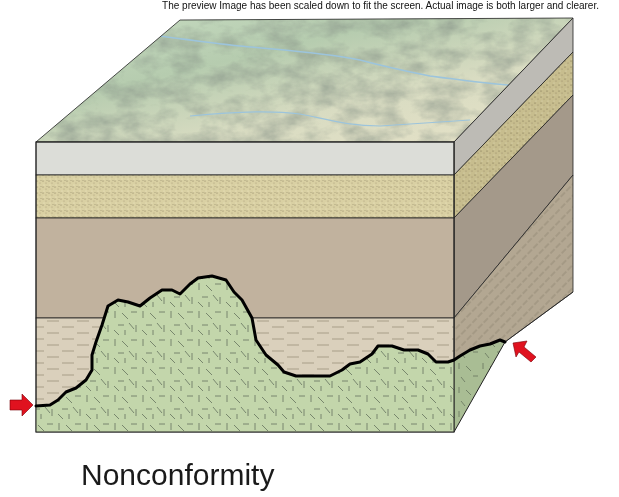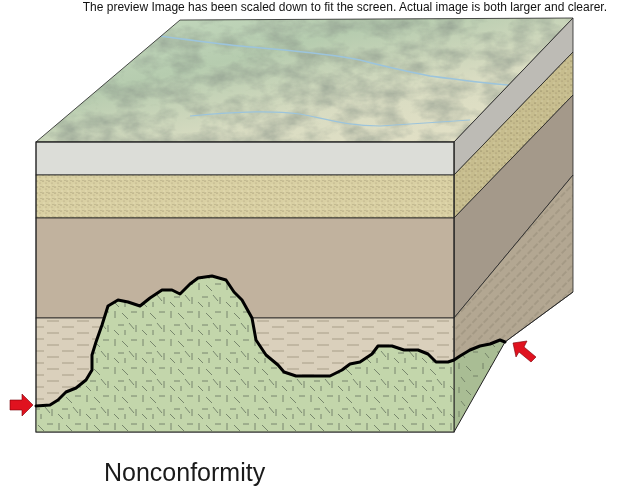--- a/index.html
+++ b/index.html
@@ -1,19 +1,19 @@
 <!DOCTYPE html>
 <html><head>
 <meta charset="utf-8">
 <style>
   html, body { margin:0; padding:0; background:#ffffff; }
   body { width:619px; height:497px; position:relative; overflow:hidden; font-family:"Liberation Sans", sans-serif; }
-  .notice { position:absolute; top:0; right:12px; font-size:12px; color:#111; white-space:nowrap; }
+  .notice { position:absolute; top:0; right:20px; font-size:10px; color:#111; white-space:nowrap; }
   .diagram { position:absolute; left:0; top:0; width:619px; height:497px; }
-  .caption { position:absolute; left:0; width:536px; top:458px; text-align:left; padding-left:104px; box-sizing:border-box; font-size:25px; color:#1a1a1a; letter-spacing:0px; }
+  .caption { position:absolute; left:0; width:536px; top:458px; text-align:left; padding-left:81px; box-sizing:border-box; font-size:30px; color:#1a1a1a; letter-spacing:0px; }
 </style>
 </head>
 <body>
 
 <div class="notice">The preview Image has been scaled down to fit the screen. Actual image is both larger and clearer.</div>
 
 <svg class="diagram" viewBox="0 0 619 497" width="619" height="497">
   <defs>
     <pattern id="sand" width="6" height="6" patternUnits="userSpaceOnUse">
       <rect width="6" height="6" fill="#d9d0a3"></rect>

